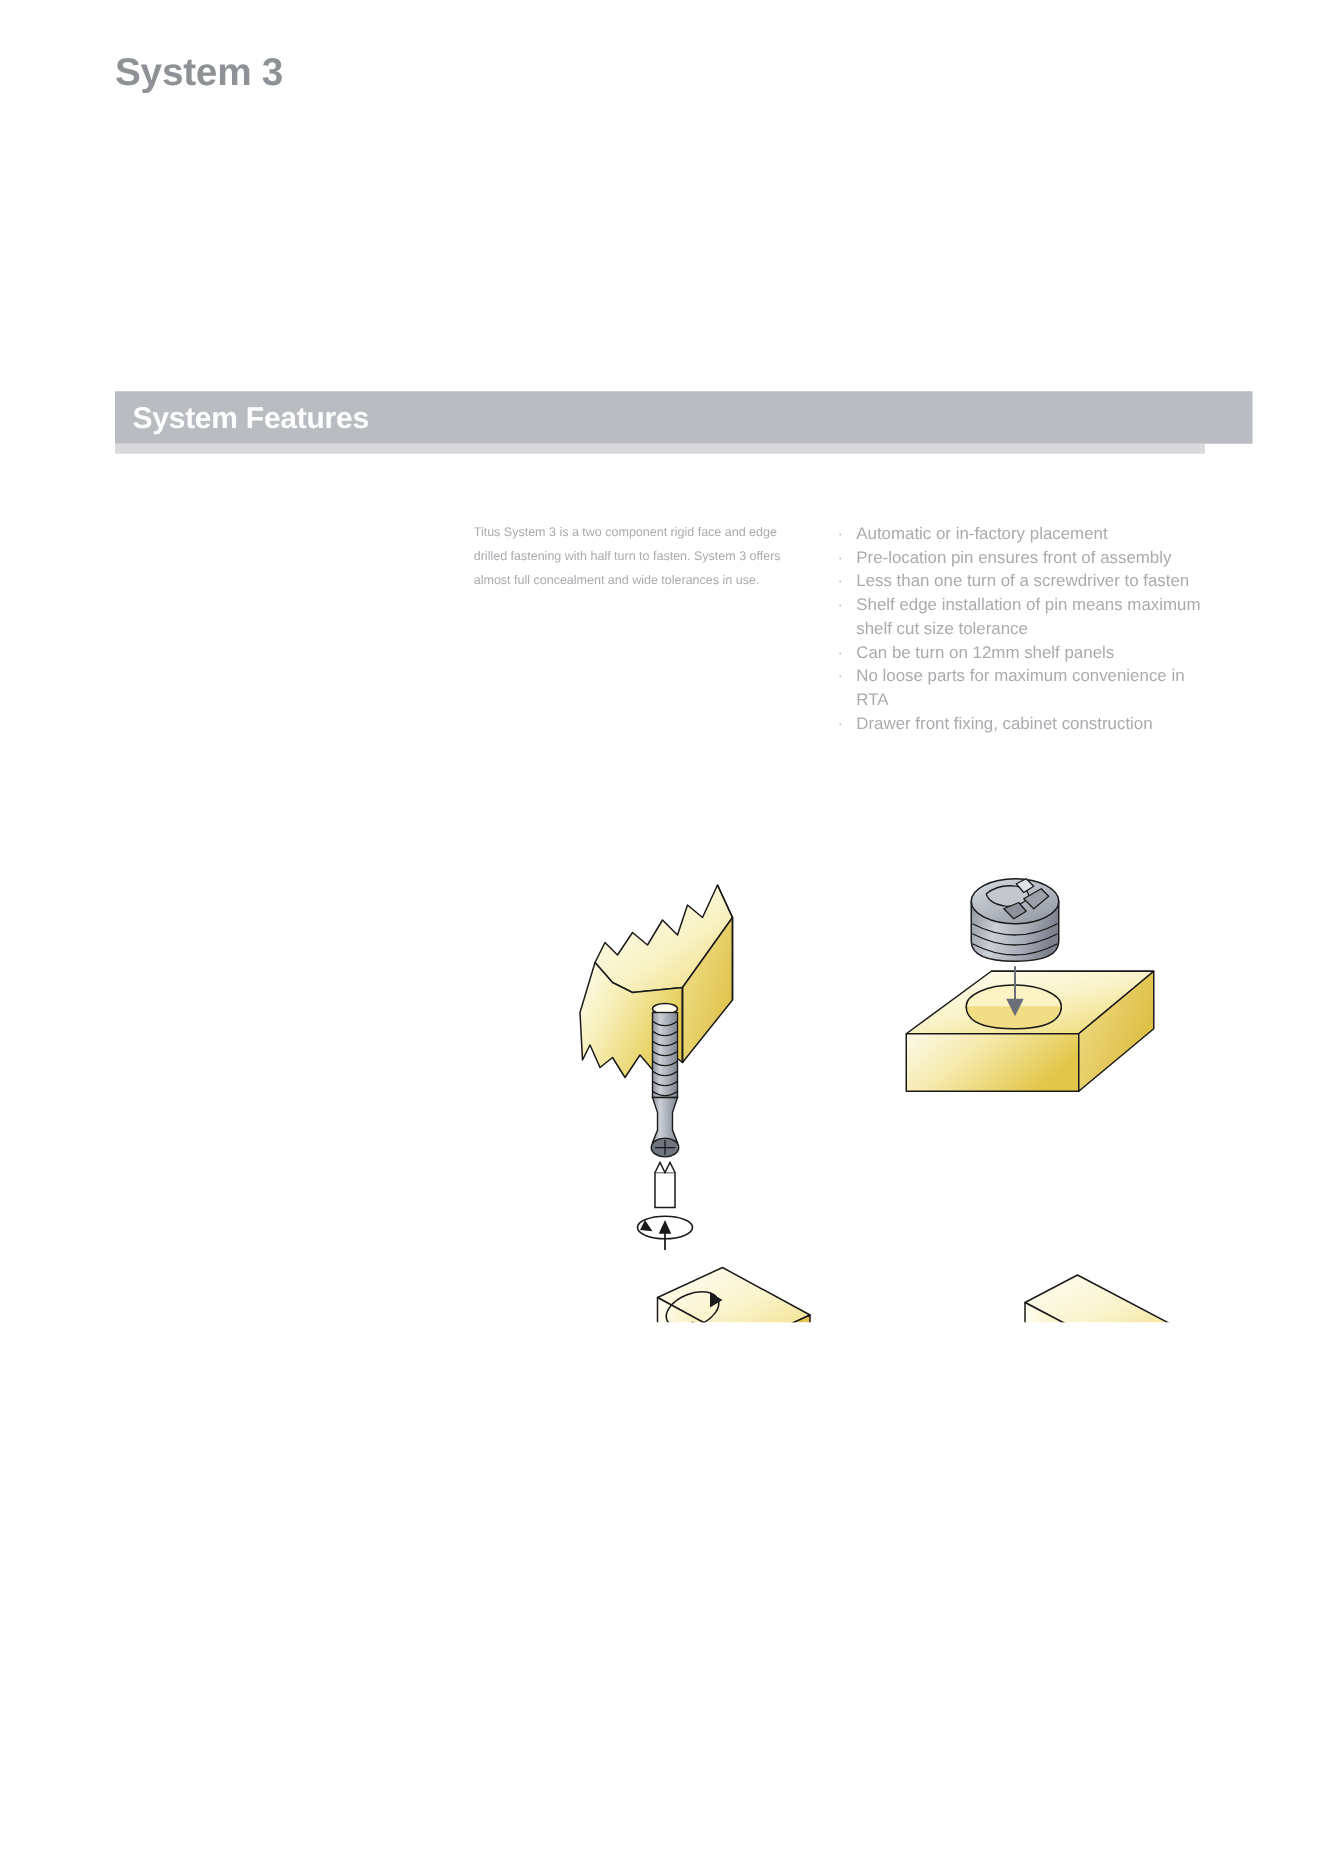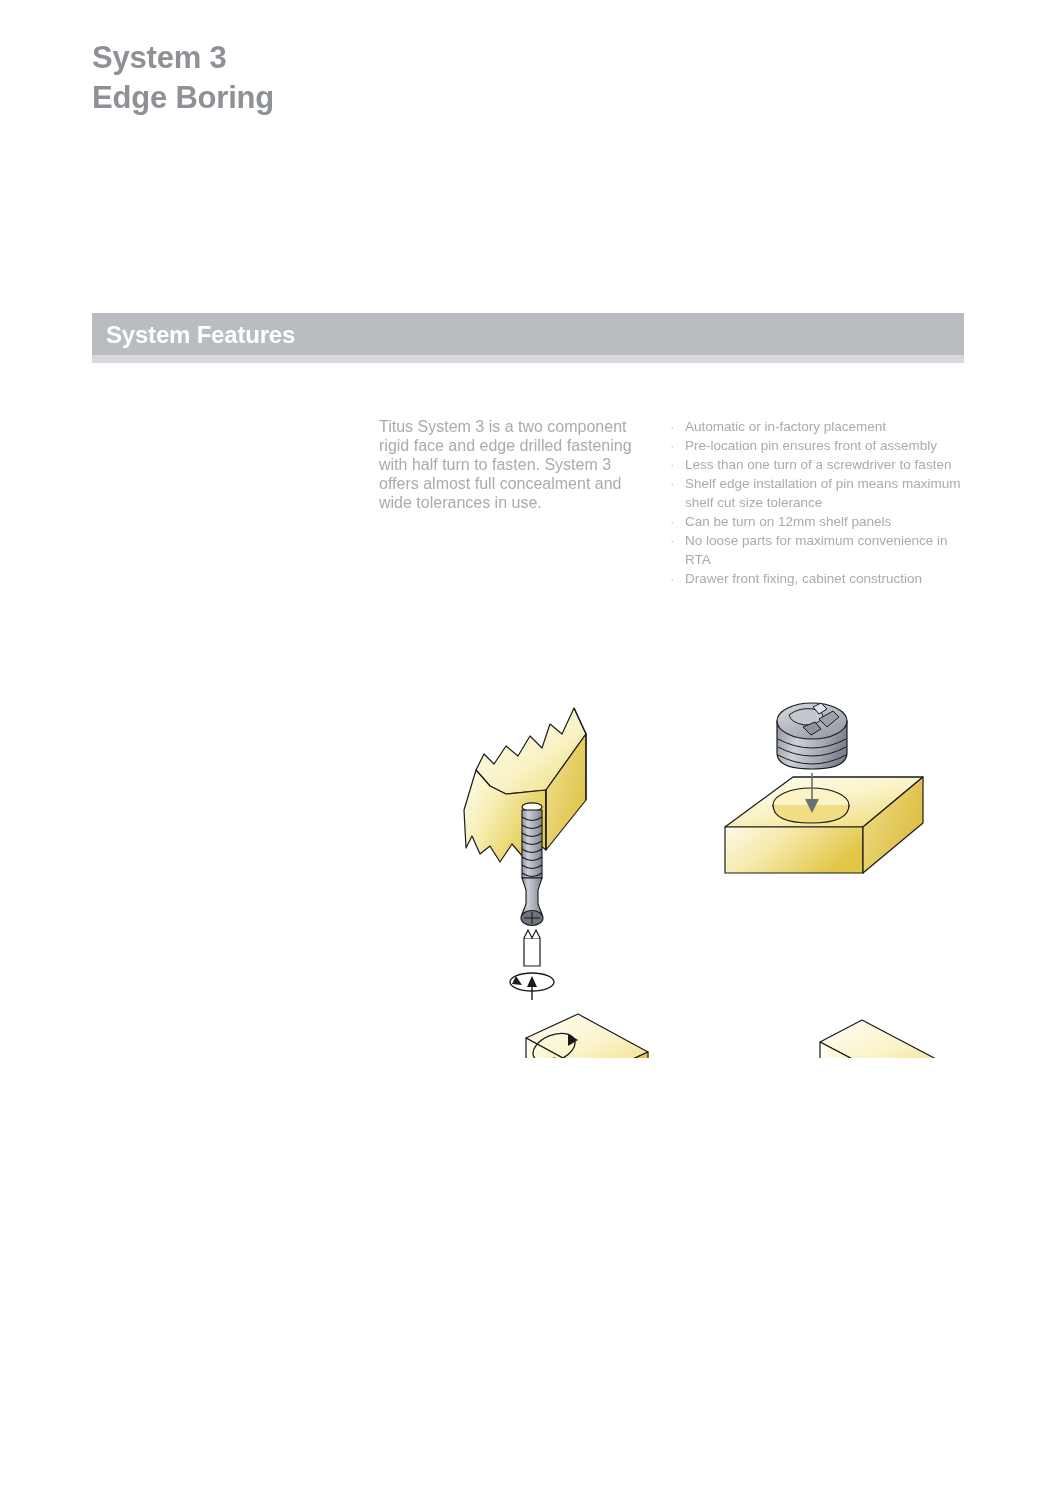--- a/index.html
+++ b/index.html
@@ -37,20 +37,21 @@
   }
 
   
   .banner {
     position: absolute;
     left: 92px;
     top: 313px;
     width: 872px;
     height: 42px;
     background: #b9bcc1;
+    padding-left: 38px;
   }
   .banner-underline {
     position: absolute;
     left: 92px;
     top: 355px;
     width: 872px;
     height: 8px;
     background: #d9d9dd;
   }
   .banner-title {
@@ -62,21 +63,21 @@
     color: #ffffff;
     letter-spacing: -0.2px;
   }
 
   
   .col-intro {
     position: absolute;
     left: 379px;
     top: 417px;
     width: 262px;
-    font-size: 16px;
+    font-size: 10px;
     line-height: 19px;
     color: #a9abaf;
   }
   .col-features {
     position: absolute;
     left: 668px;
     top: 417px;
     width: 300px;
   }
   .feature-item {
@@ -149,21 +150,20 @@
     color: #a6a8ac;
   }
 </style>
 </head>
 <body>
 
 <div class="page">
 
   <div class="title-block">
     <div class="title-line">System 3</div>
-    <div class="title-line">Edge Boring</div>
   </div>
 
   <div class="banner">
     <div class="banner-title">System Features</div>
   </div>
   <div class="banner-underline"></div>
 
   <div class="col-intro">Titus System 3 is a two component rigid face and edge drilled fastening with half turn to fasten. System 3 offers almost full concealment and wide tolerances in use.</div>
 
   <div class="col-features">

